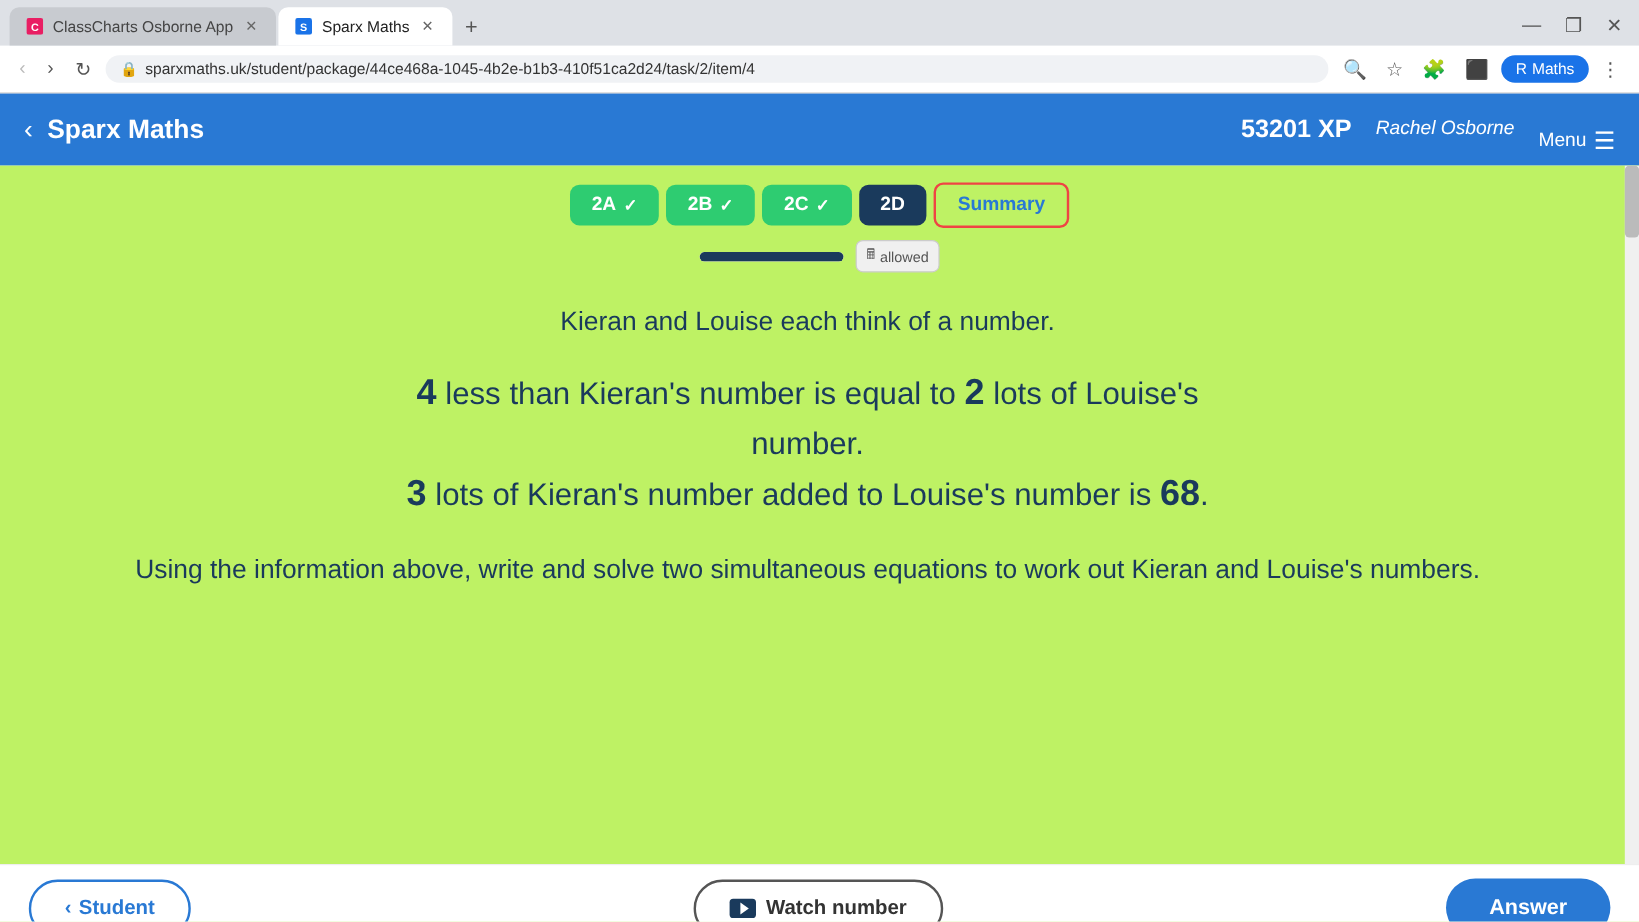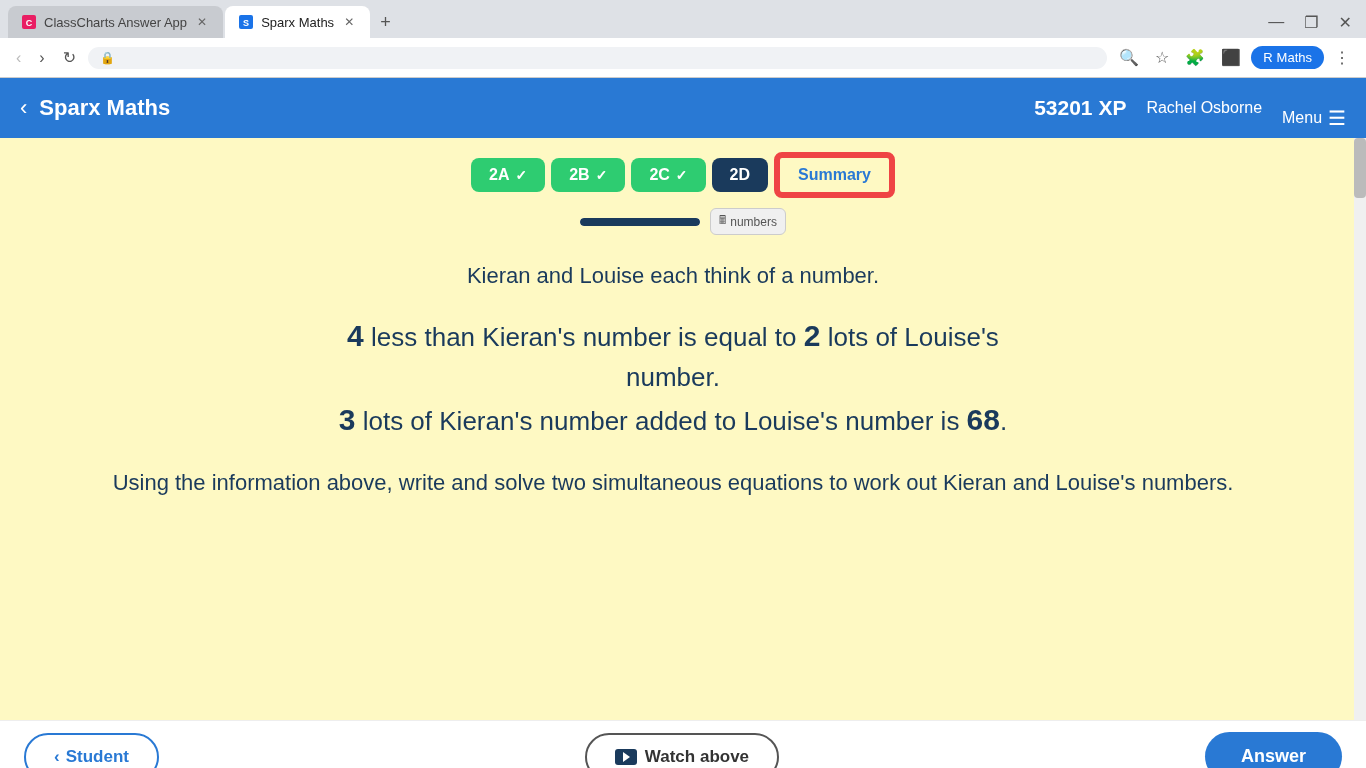--- a/index.html
+++ b/index.html
@@ -135,36 +135,37 @@
       gap: 20px;
     }
     .xp-text {
       color: #fff;
       font-size: 21px;
       font-weight: bold;
     }
     .user-name {
       color: #fff;
       font-size: 16px;
+      font-style: italic;
     }
     .menu-btn {
       color: #fff;
       font-size: 16px;
       background: none;
       border: none;
       cursor: pointer;
       display: flex;
       align-items: center;
       gap: 6px;
       margin-top: 19px;
     }
 
     
     .main-content {
-      background: #fef9c3;
+      background: #bef264;
       height: calc(768px - 38px - 40px - 60px - 48px);
       overflow: hidden;
       position: relative;
     }
 
     
     .tab-nav {
       display: flex;
       justify-content: center;
       align-items: center;
@@ -187,21 +188,21 @@
       color: #fff;
     }
     .task-tab.current {
       background: #1a3a5c;
       color: #fff;
       text-align: right;
     }
     .task-tab.summary {
       background: none;
       color: #2979d4;
-      border: 6px solid #ef4444;
+      border: 2px solid #ef4444;
     }
     .checkmark { font-size: 14px; }
 
     
     .progress-area {
       display: flex;
       justify-content: center;
       align-items: center;
       gap: 10px;
       padding: 0 0 8px 0;
@@ -342,21 +343,21 @@
 </head>
 <body>
 
 <div class="browser-chrome">
   <div class="tab-bar">
     <div class="tab inactive">
       <svg width="14" height="14" viewBox="0 0 14 14">
         <rect width="14" height="14" rx="2" fill="#e91e63"></rect>
         <text x="7" y="11" text-anchor="middle" fill="white" font-size="9" font-weight="bold">C</text>
       </svg>
-      <span>ClassCharts Answer App</span>
+      <span>ClassCharts Osborne App</span>
       <span class="tab-close">✕</span>
     </div>
     <div class="tab active">
       <svg width="14" height="14" viewBox="0 0 14 14">
         <rect width="14" height="14" rx="2" fill="#1a73e8"></rect>
         <text x="7" y="11" text-anchor="middle" fill="white" font-size="9" font-weight="bold">S</text>
       </svg>
       <span>Sparx Maths</span>
       <span class="tab-close">✕</span>
     </div>
@@ -367,20 +368,21 @@
       <button class="nav-icon-btn">✕</button>
     </div>
   </div>
 
   <div class="nav-bar">
     <button class="nav-btn disabled">‹</button>
     <button class="nav-btn">›</button>
     <button class="nav-btn">↻</button>
     <div class="address-bar">
       <span class="lock-icon">🔒</span>
+      <span>sparxmaths.uk/student/package/44ce468a-1045-4b2e-b1b3-410f51ca2d24/task/2/item/4</span>
     </div>
     <div class="nav-right">
       <button class="nav-icon-btn">🔍</button>
       <button class="nav-icon-btn">☆</button>
       <button class="nav-icon-btn">🧩</button>
       <button class="nav-icon-btn">⬛</button>
       <button class="paused-btn">
         <span>R</span>
         <span>Maths</span>
       </button>
@@ -424,21 +426,21 @@
       <span>Summary</span>
     </button>
   </div>
 
   <div class="progress-area">
     <div class="progress-bar-container">
       <div class="progress-bar-fill"></div>
     </div>
     <div class="calculator-badge">
       <span>🖩</span>
-      <span>numbers</span>
+      <span>allowed</span>
     </div>
   </div>
 
   <div class="question-area">
     <p class="question-intro">Kieran and Louise each think of a number.</p>
 
     <p class="question-equation">
       <span class="big-num">4</span> less than Kieran's number is equal to <span class="big-num">2</span> lots of Louise's<br>number.<br>
       <span class="big-num">3</span> lots of Kieran's number added to Louise's number is <span class="big-num">68</span>.
     </p>
@@ -451,18 +453,18 @@
   </div>
 </div>
 
 <div class="bottom-bar">
   <button class="prev-btn">
     <span>‹</span>
     <span>Student</span>
   </button>
   <button class="watch-btn">
     <span class="video-icon"></span>
-    <span>Watch above</span>
+    <span>Watch number</span>
   </button>
   <button class="answer-btn">
     <span>Answer</span>
   </button>
 </div>
 
 </body></html>

